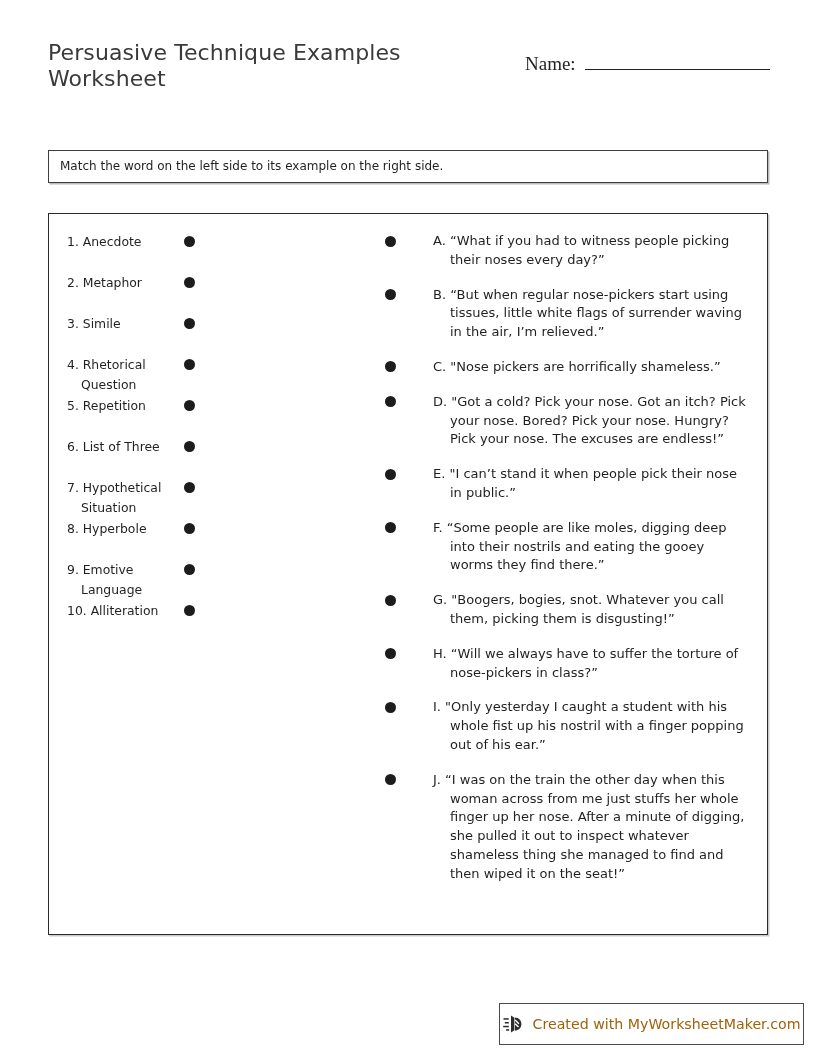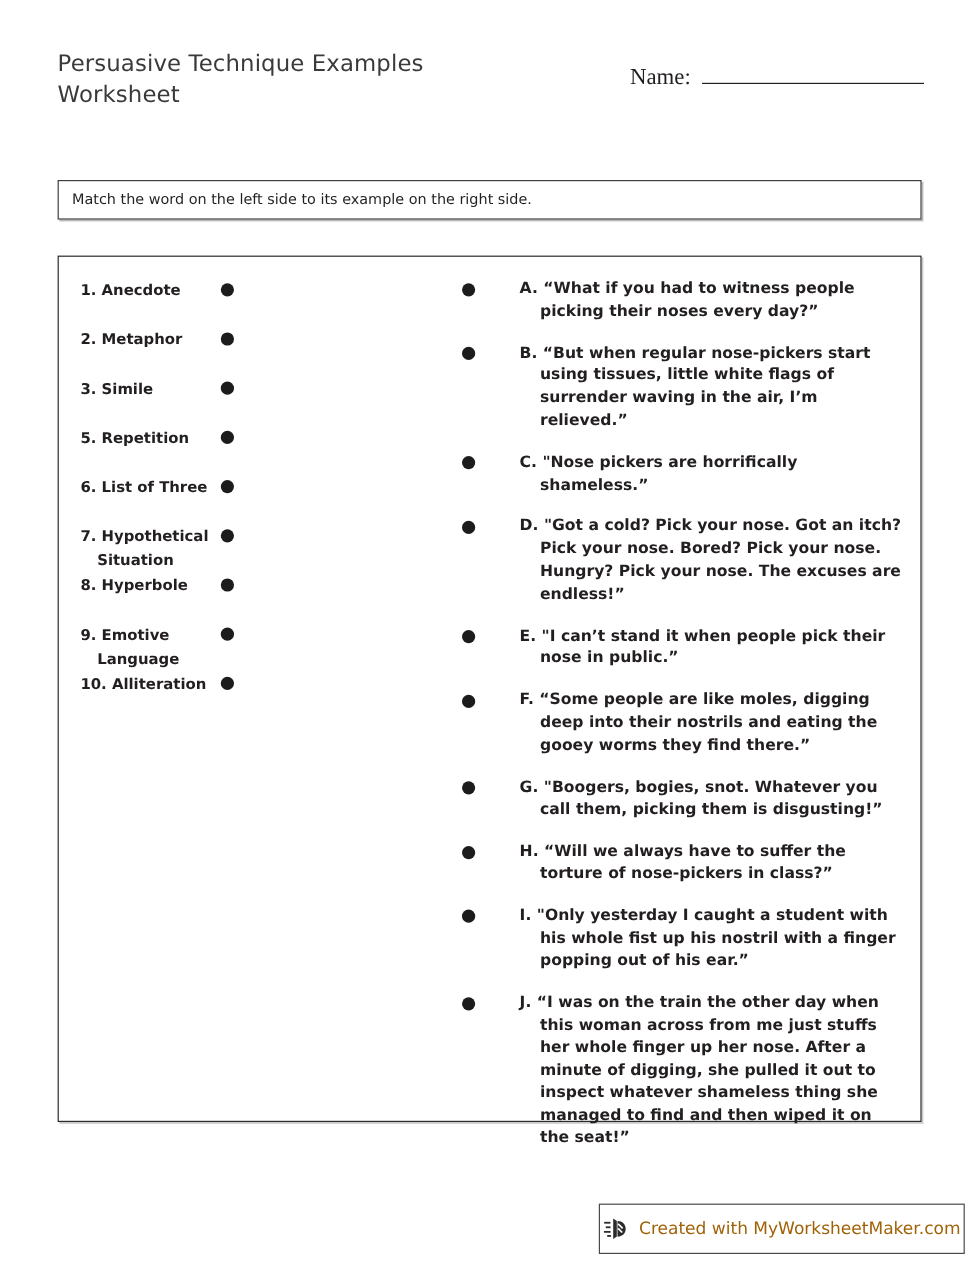--- a/index.html
+++ b/index.html
@@ -22,21 +22,21 @@
     left: 48px;
     top: 40px;
     width: 720px;
     height: 80px;
   }
   #worksheet-title {
     position: absolute;
     left: 0;
     top: 0;
     width: 400px;
-    font-size: 19px;
+    font-size: 22px;
     line-height: 26px;
     font-weight: 400;
     color: #3a3a3a;
     letter-spacing: 0.1px;
   }
   #name-block {
     position: absolute;
     left: 477px;
     top: 12px;
     width: 245px;
@@ -81,21 +81,20 @@
   #match-box {
     position: absolute;
     left: 48px;
     top: 213px;
     width: 720px;
     height: 722px;
     box-sizing: border-box;
     border: 1.8px solid #2b2b2b;
     background: #ffffff;
     box-shadow: 1.5px 1.5px 0 rgba(150,150,150,0.5);
-    font-weight: bold;
   }
 
   
   #left-column {
     position: absolute;
     left: 18px;
     top: 18px;
     width: 160px;
   }
   #right-column {
@@ -202,20 +201,24 @@
     <div class="left-row">
       <span class="term">1. Anecdote</span>
       <span class="bullet"></span>
     </div>
     <div class="left-row">
       <span class="term">2. Metaphor</span>
       <span class="bullet"></span>
     </div>
     <div class="left-row">
       <span class="term">3. Simile</span>
+      <span class="bullet"></span>
+    </div>
+    <div class="left-row">
+      <span class="term">4. Rhetorical Question</span>
       <span class="bullet"></span>
     </div>
     <div class="left-row">
       <span class="term">5. Repetition</span>
       <span class="bullet"></span>
     </div>
     <div class="left-row">
       <span class="term">6. List of Three</span>
       <span class="bullet"></span>
     </div>

